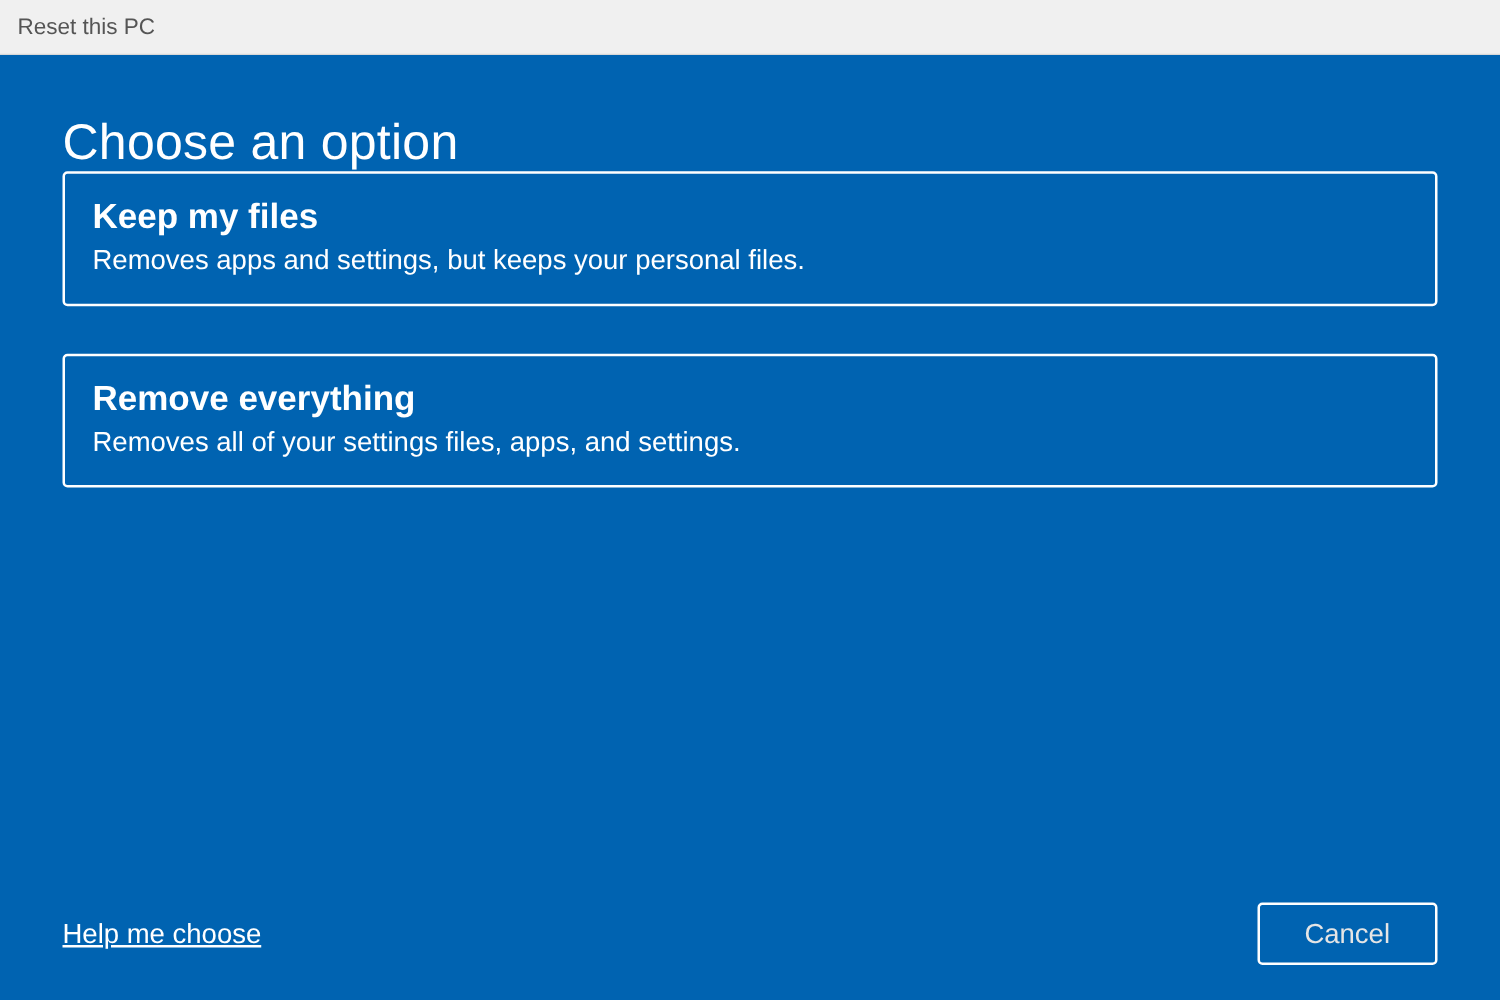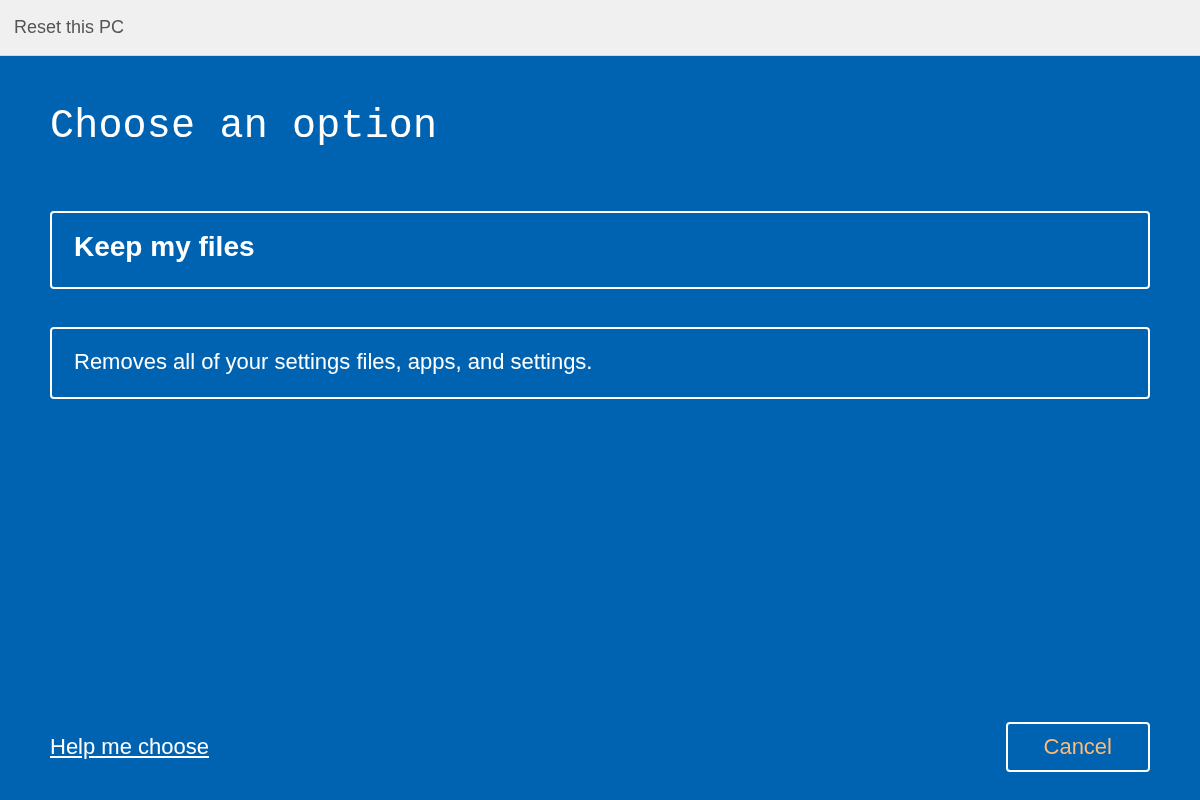--- a/index.html
+++ b/index.html
@@ -10,21 +10,21 @@
     body {
       font-family: "Segoe UI", "Segoe UI Variable", -apple-system, sans-serif;
       width: 1200px;
       height: 800px;
       overflow: hidden;
       background: #fff;
       display: flex;
       flex-direction: column;
     }
     .titlebar {
-      height: 56px;
+      height: 44px;
       background: #f0f0f0;
       border-bottom: 1px solid #d8d8d8;
       display: flex;
       align-items: center;
       padding: 0 14px;
       color: #555;
       font-size: 18px;
       font-weight: 400;
     }
     .content {
@@ -32,23 +32,21 @@
       background: #0063b1;
       padding: 48px 50px 40px 50px;
       display: flex;
       flex-direction: column;
       color: #fff;
       position: relative;
     }
     .page-title {
       font-size: 40px;
       font-weight: 300;
-      margin-bottom: 62px;
       letter-spacing: 0.2px;
-      font-family: Liberation Mono, monospace;
     }
     .option {
       border: 2px solid #fff;
       border-radius: 4px;
       padding: 18px 22px 20px 22px;
       margin-bottom: 38px;
       cursor: pointer;
     }
     .option-title {
       font-size: 28px;
@@ -73,43 +71,45 @@
       font-size: 22px;
       font-weight: 400;
       color: #fff;
       text-decoration: underline;
       cursor: pointer;
     }
     .cancel-button {
       border: 2px solid #fff;
       border-radius: 4px;
       background: transparent;
-      color: #fdba74;
+      color: #e5e5e5;
       font-family: inherit;
       font-size: 22px;
       font-weight: 400;
       padding: 10px 36px;
       cursor: pointer;
     }
   </style>
 </head>
 <body>
 
 <div class="titlebar">
   <span>Reset this PC</span>
 </div>
 
 <div class="content">
   <h1 class="page-title">Choose an option</h1>
 
   <div class="option">
     <div class="option-title">Keep my files</div>
+    <div class="option-desc">Removes apps and settings, but keeps your personal files.</div>
   </div>
 
   <div class="option">
+    <div class="option-title">Remove everything</div>
     <div class="option-desc">Removes all of your settings files, apps, and settings.</div>
   </div>
 
   <div class="footer">
     <a class="help-link">Help me choose</a>
     <button class="cancel-button">Cancel</button>
   </div>
 </div>
 
 </body></html>

